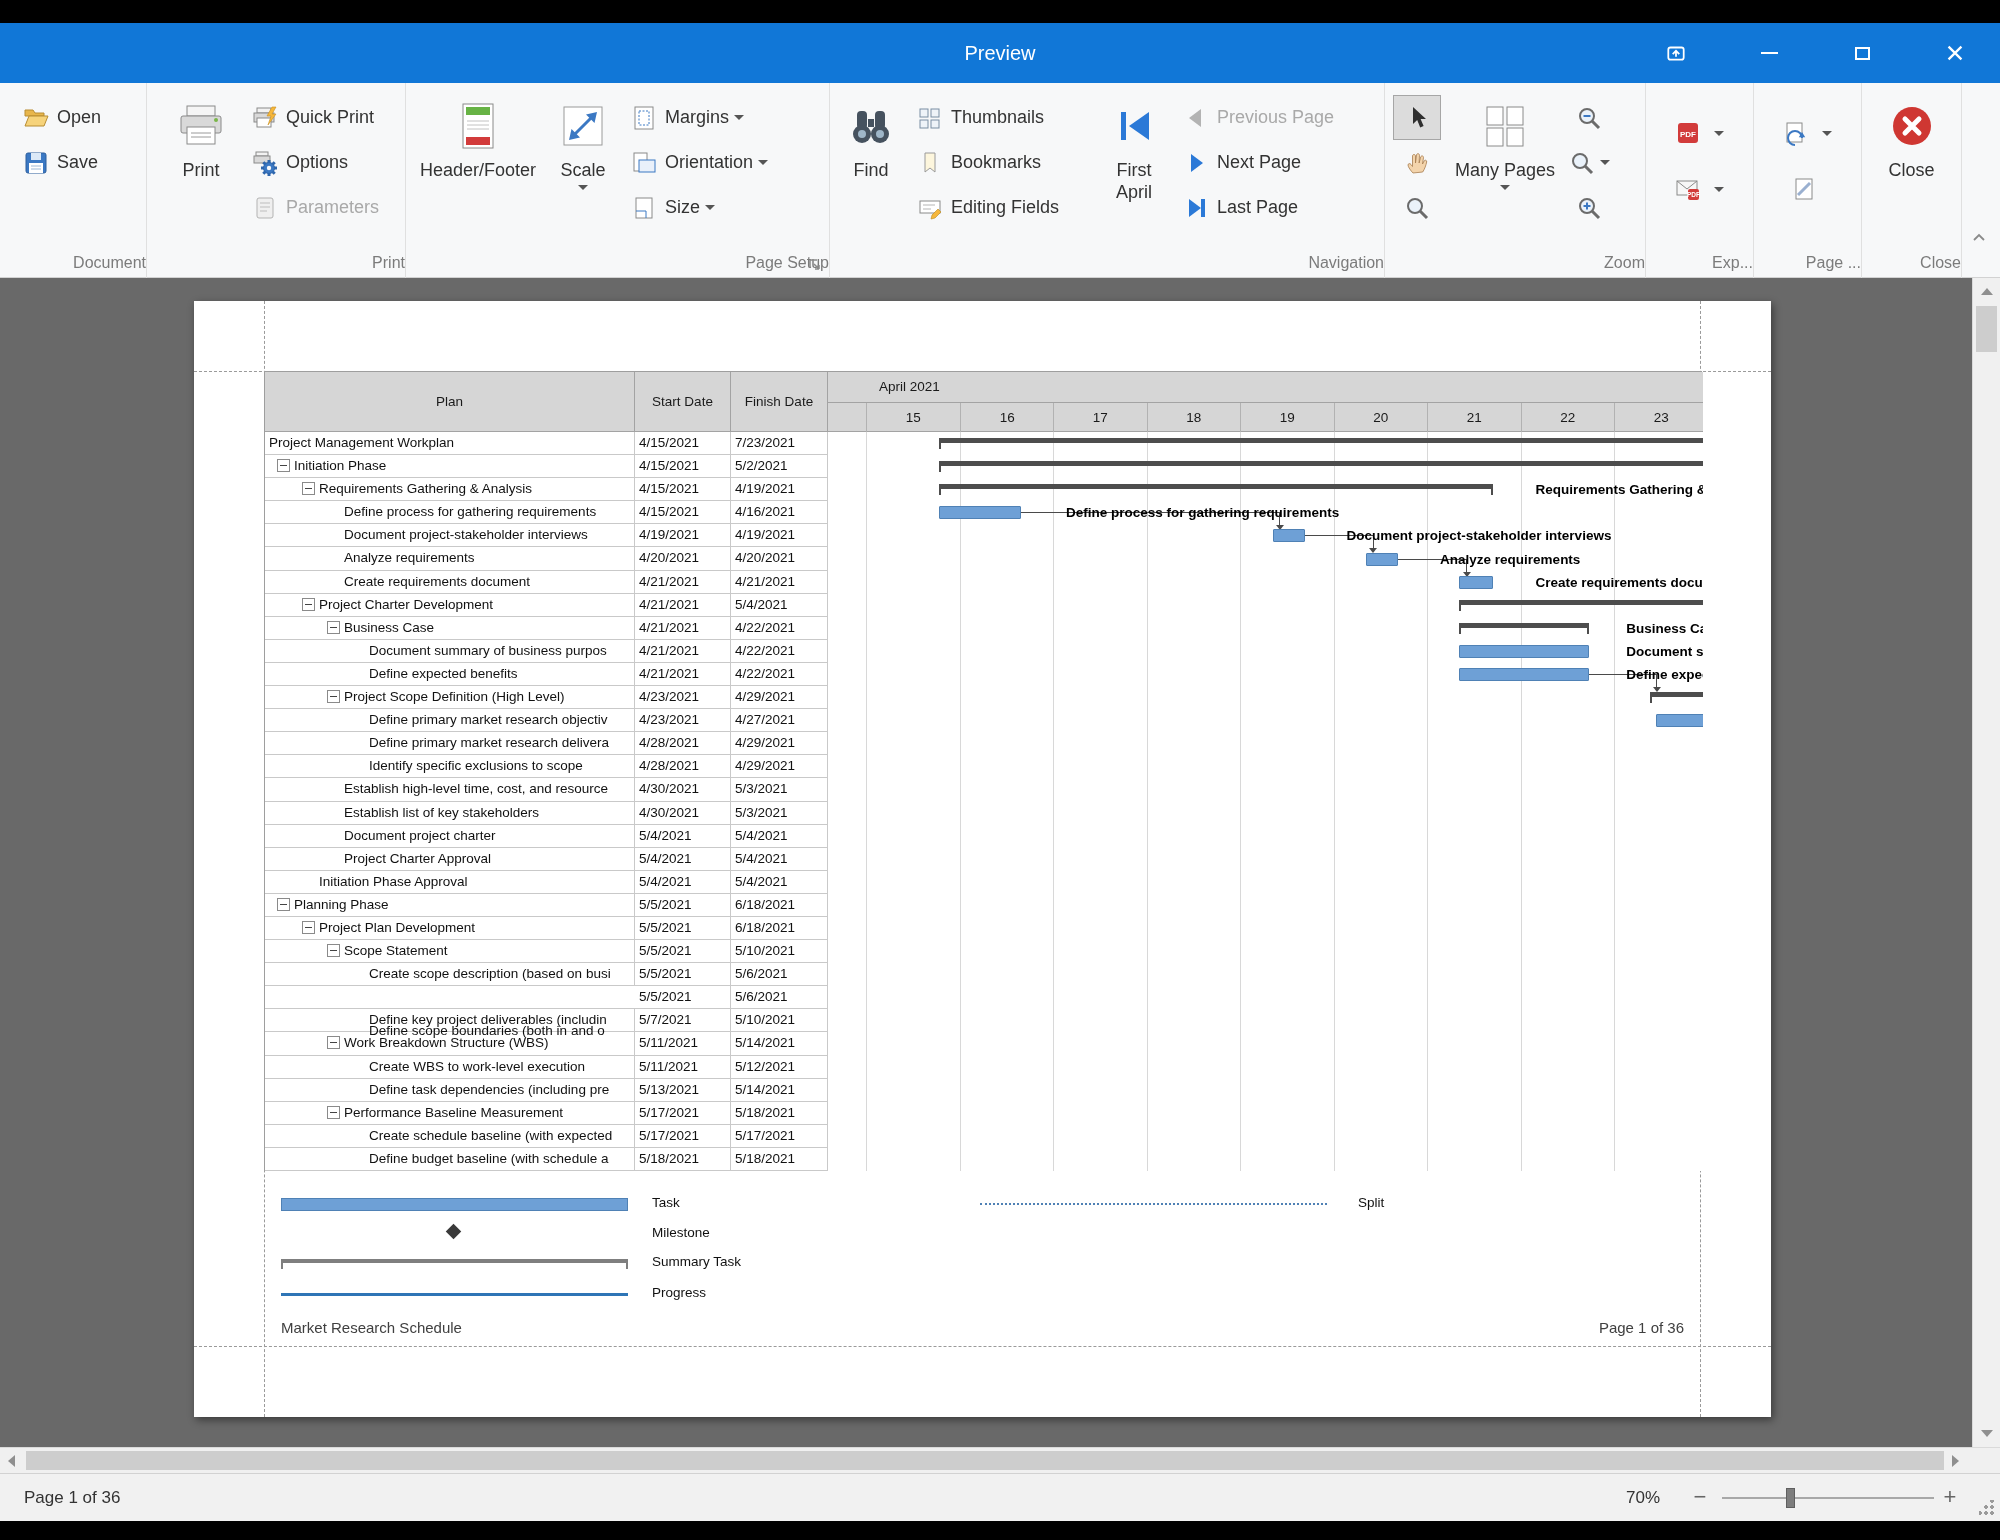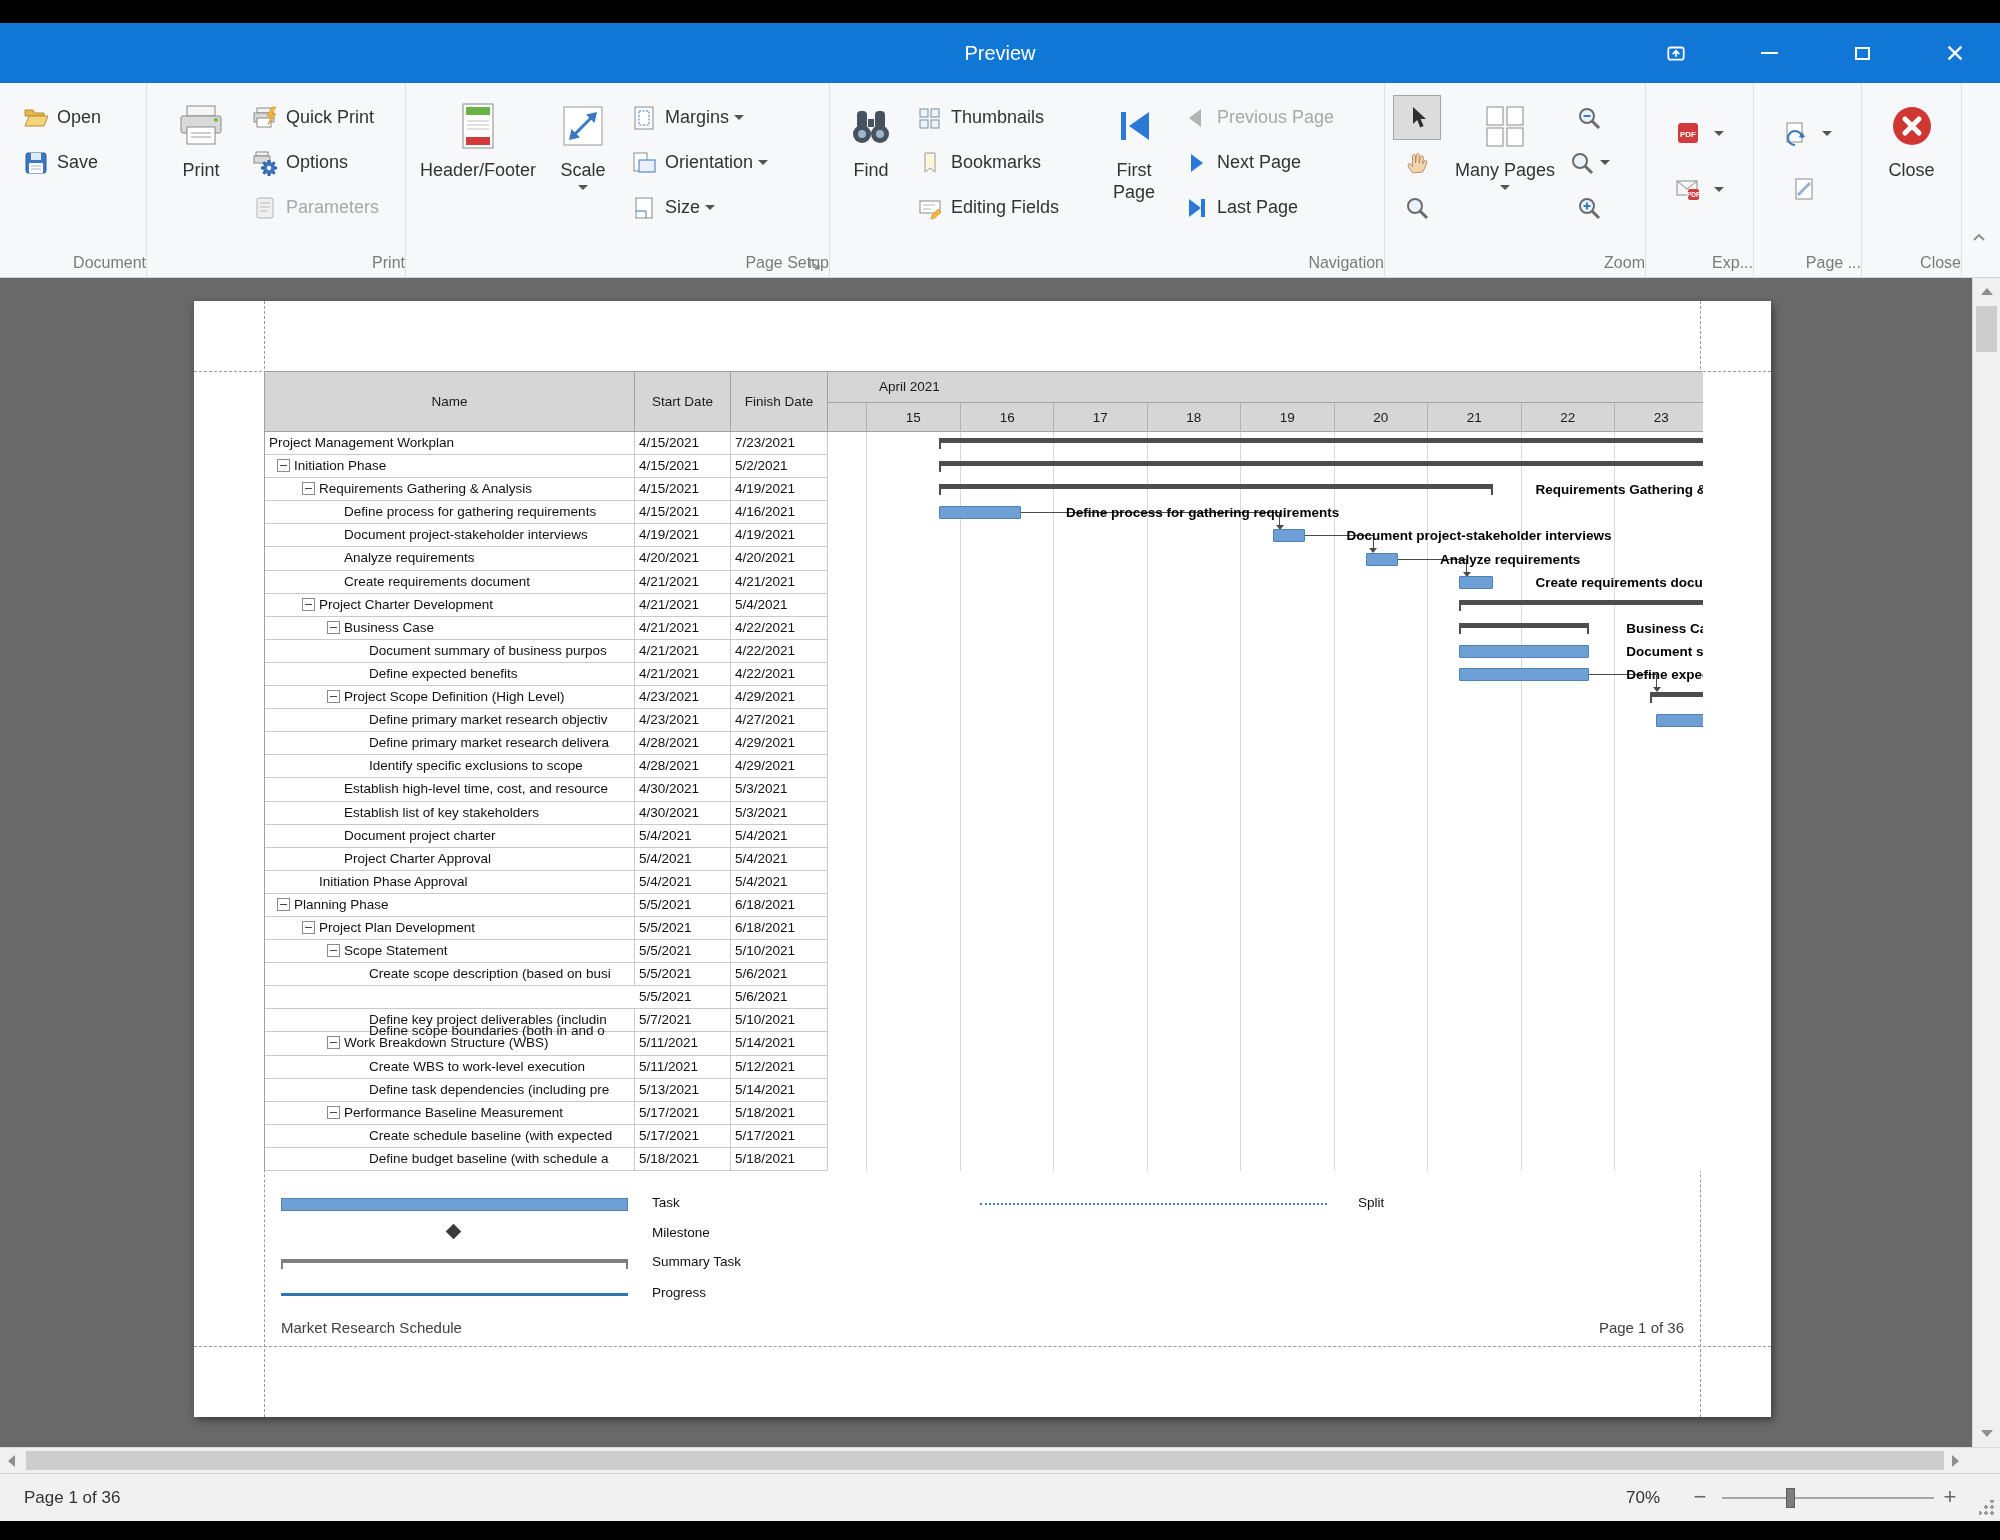--- a/index.html
+++ b/index.html
@@ -317,21 +317,21 @@
           </div>
         </div>
         <div class="bigbtn" style="width:80px">
           <svg class="bicon" viewBox="0 0 54 54">
               <g fill="#2b79d7">
                 <rect x="14" y="13" width="5" height="28"></rect>
                 <path d="M42 13 L22 27 L42 41 z"></path>
               </g>
             </svg>
           <span class="blabel">First</span>
-          <span class="blabel">Page</span>
+          <span class="blabel">April</span>
         </div>
         <div class="vstack">
           <div class="smallbtn dis">
             <svg class="sicon" viewBox="0 0 26 26">
                 <path d="M18 4 L6 13 L18 22 z" fill="#b3b3b3"></path>
               </svg>
             <span>Previous Page</span>
           </div>
           <div class="smallbtn">
             <svg class="sicon" viewBox="0 0 26 26">
@@ -474,21 +474,21 @@
   </div>
 
   <div class="docarea">
     <div class="page">
       <div class="mline-v" style="left:70px"></div>
       <div class="mline-v" style="left:1506px"></div>
       <div class="mline-h" style="top:70px"></div>
       <div class="mline-h" style="top:1045px"></div>
 
       <div class="rpt">
-        <div class="hdrcell h-name">Name</div>
+        <div class="hdrcell h-name">Plan</div>
         <div class="hdrcell h-start">Start Date</div>
         <div class="hdrcell h-finish">Finish Date</div>
         <div class="ghdr">
           <div class="gmonth">
               <span>April 2021</span>
             </div>
           <div class="gdays">
               <div class="daycell" style="left: 38px; width: 93.5px;">15</div>
               <div class="daycell" style="left: 132px; width: 93.5px; text-align: right;">16</div>
               <div class="daycell" style="left: 225px; width: 93.5px;">17</div>

